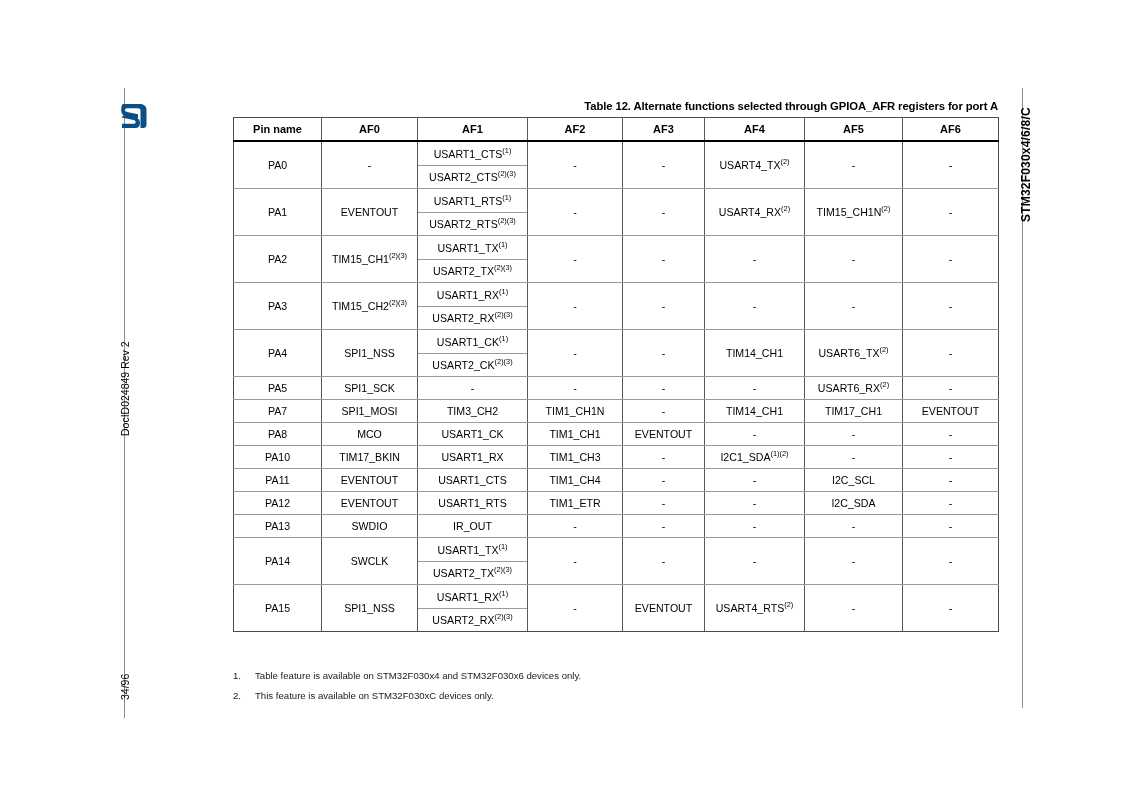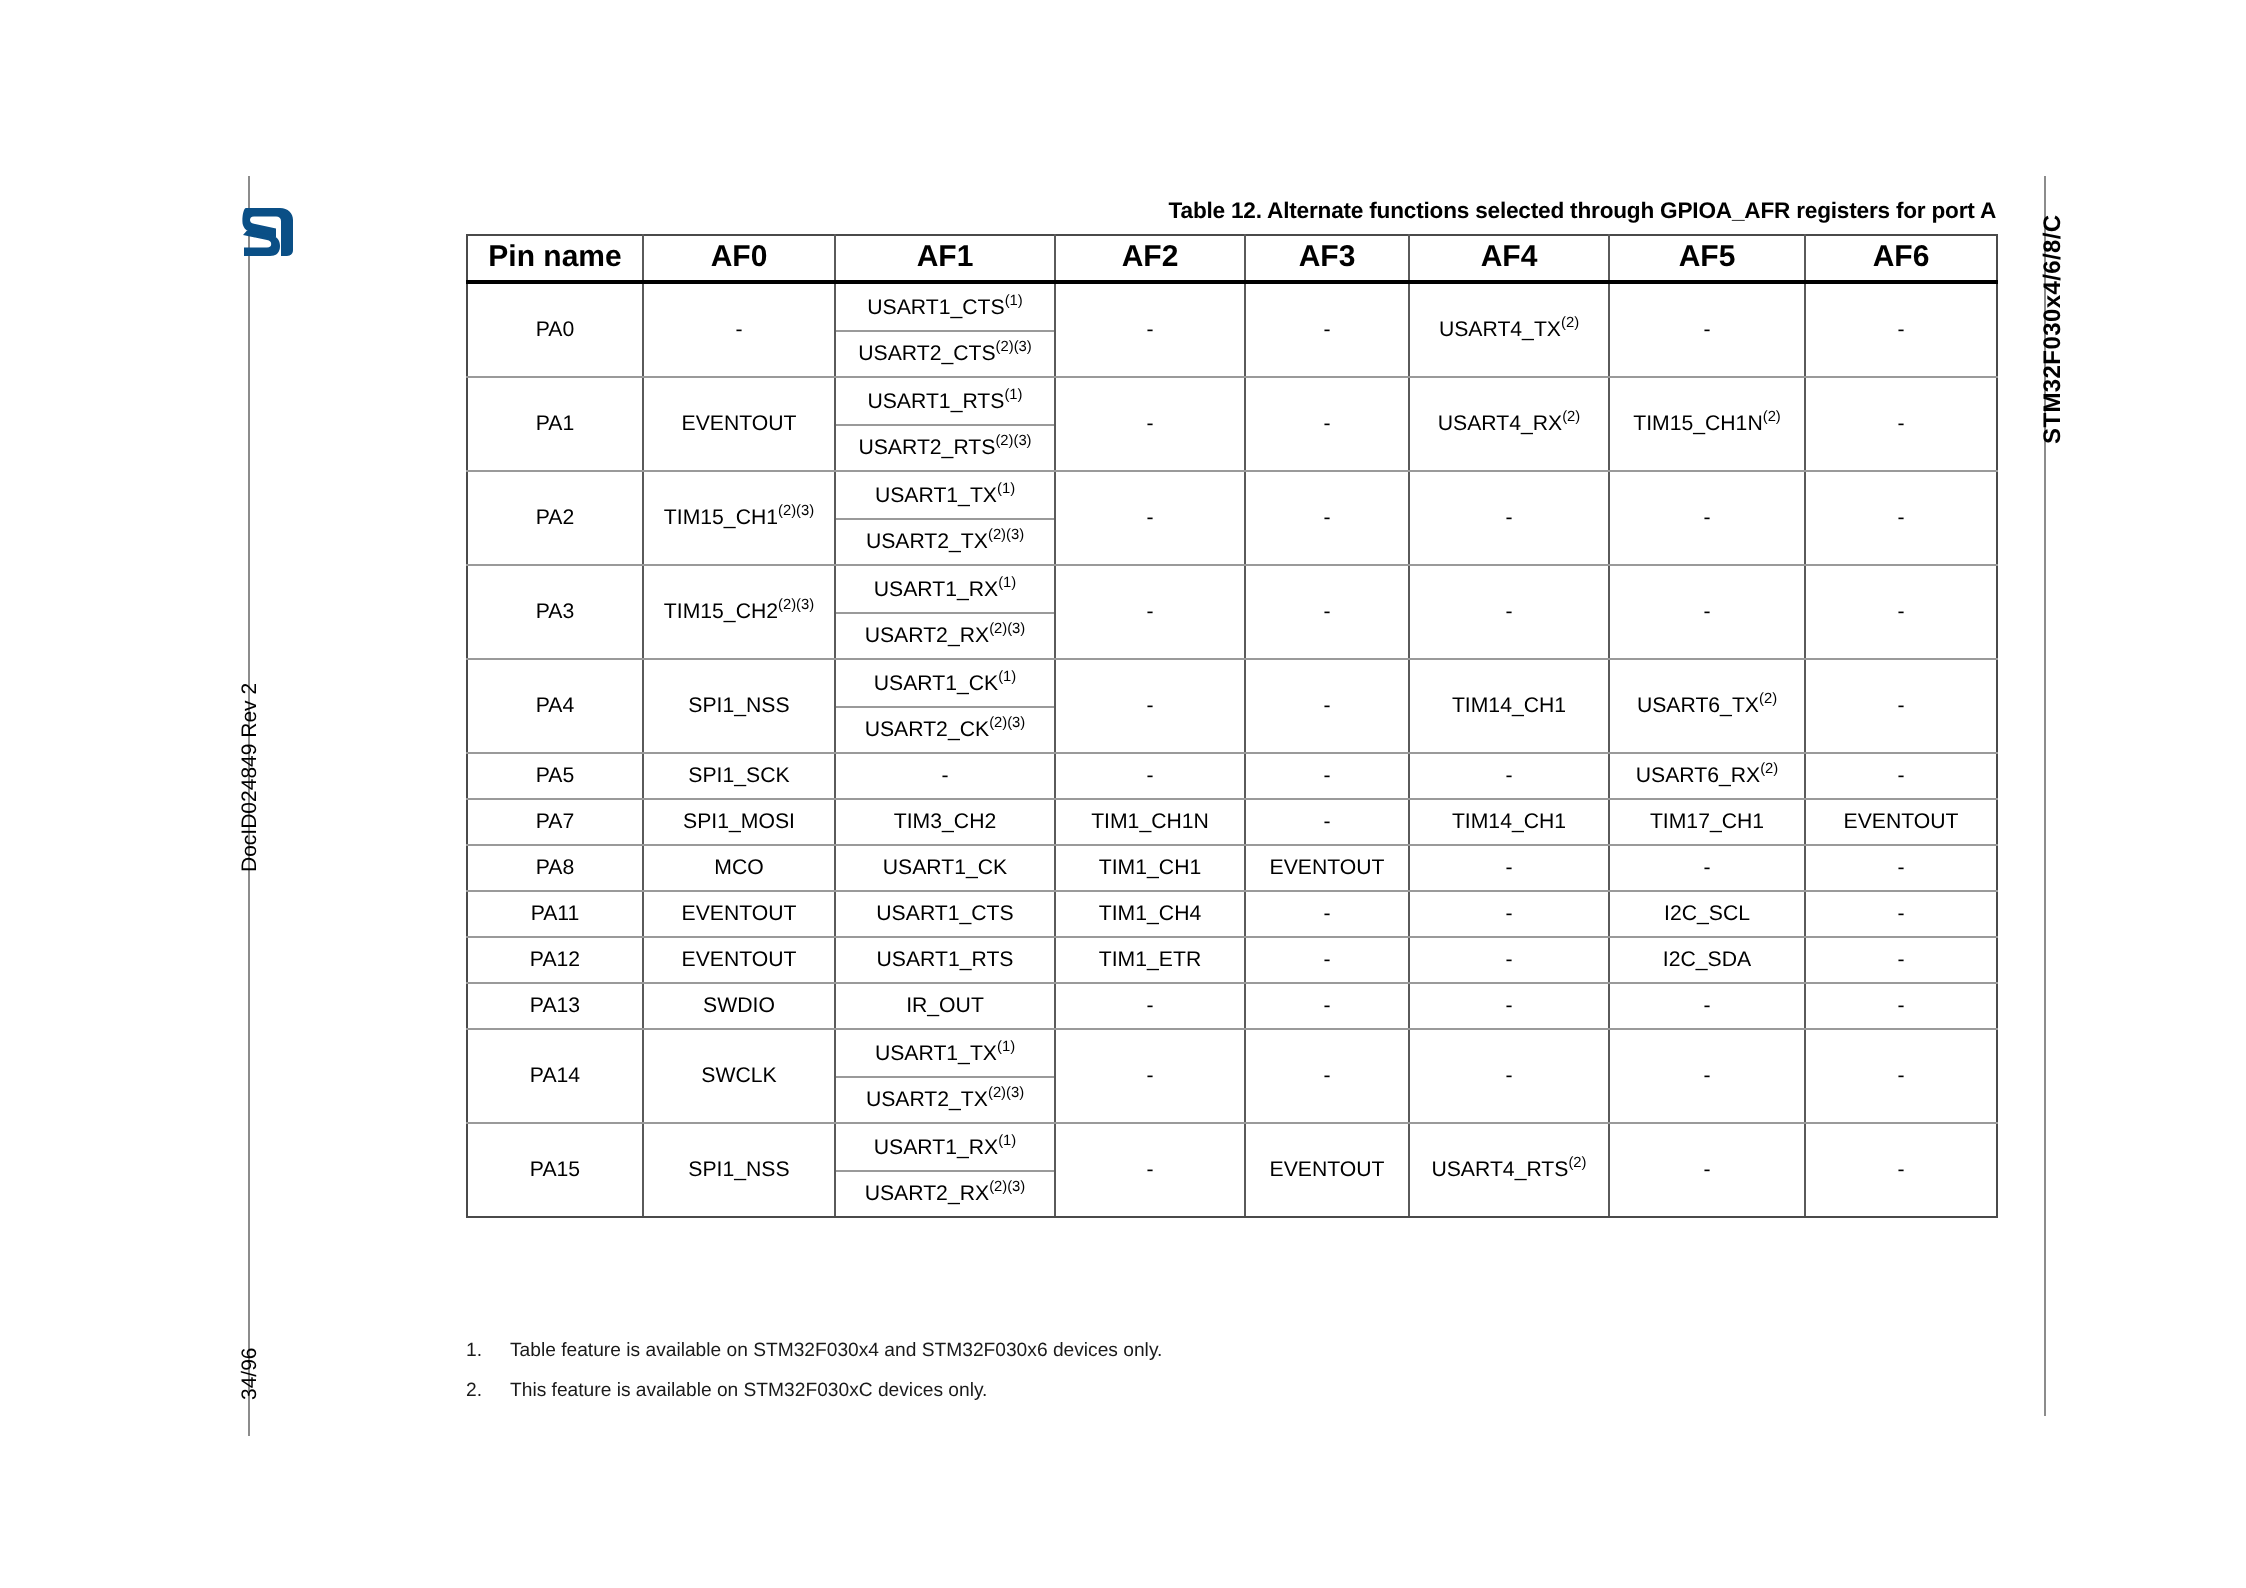--- a/index.html
+++ b/index.html
@@ -101,21 +101,21 @@
     border-bottom: 1px solid #9a9a9a;
     text-align: center;
     vertical-align: middle;
     padding: 0;
     font-weight: normal;
     line-height: 1.15;
     white-space: nowrap;
   }
   table.aftab thead th {
     font-weight: bold;
-    font-size: 15px;
+    font-size: 11px;
     height: 22px;
     border-top: 1px solid #4a4a4a;
     border-bottom: 2px solid #000000;
   }
   table.aftab tbody tr td { height: 22px; }
   table.aftab tbody tr.tall td { height: 46px; }
   table.aftab tbody tr:last-child td { border-bottom: 1.5px solid #4a4a4a; }
 
   
   table.aftab th:first-child,
@@ -287,20 +287,30 @@
           <td>PA8</td>
           <td>MCO</td>
           <td>USART1_CK</td>
           <td>TIM1_CH1</td>
           <td>EVENTOUT</td>
           <td>-</td>
           <td>-</td>
           <td>-</td>
         </tr>
         <tr>
+          <td>PA10</td>
+          <td>TIM17_BKIN</td>
+          <td>USART1_RX</td>
+          <td>TIM1_CH3</td>
+          <td>-</td>
+          <td>I2C1_SDA<sup>(1)(2)</sup></td>
+          <td>-</td>
+          <td>-</td>
+        </tr>
+        <tr>
           <td>PA11</td>
           <td>EVENTOUT</td>
           <td>USART1_CTS</td>
           <td>TIM1_CH4</td>
           <td>-</td>
           <td>-</td>
           <td>I2C_SCL</td>
           <td>-</td>
         </tr>
         <tr>

